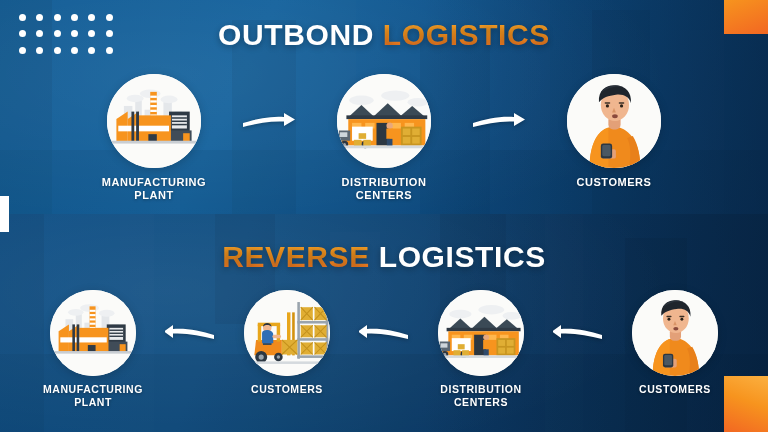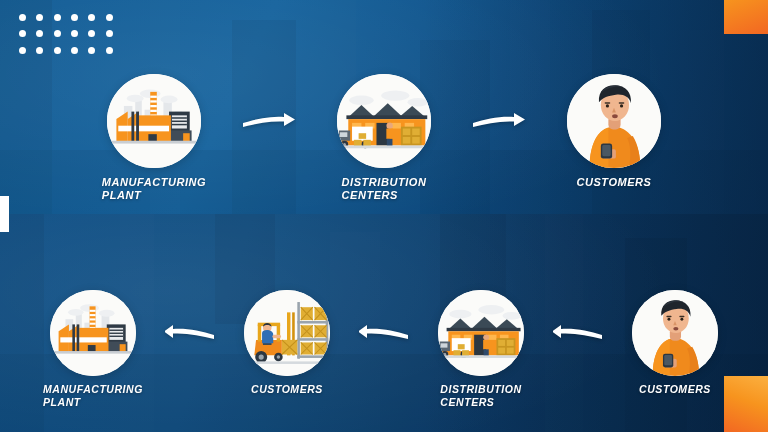--- a/index.html
+++ b/index.html
@@ -55,23 +55,23 @@
 
   .node { display:flex; flex-direction:column; align-items:center; }
   #flow-outbound .node { width:152px; }
   #flow-reverse  .node { width:132px; }
 
   .bubble { position:relative; border-radius:50%; background:#fbfbf9; overflow:hidden;
       box-shadow:0 2px 10px rgba(0,0,0,.18); }
   #flow-outbound .bubble { width:94px; height:94px; }
   #flow-reverse  .bubble { width:86px; height:86px; }
 
-  .node-label { margin-top:8px; text-align:left; color:#ffffff; font-weight:700;
+  .node-label { margin-top:8px; text-align:center; color:#ffffff; font-weight:700;
       font-size:11px; letter-spacing:.55px; line-height:1.22;
-      text-shadow:0 1px 3px rgba(0,0,0,.35);font-style:italic; }
+      text-shadow:0 1px 3px rgba(0,0,0,.35); }
   #flow-reverse .node-label { font-size:10.5px; margin-top:7px; }
 
   
   .arrow { flex:0 0 auto; display:flex; align-items:center; justify-content:center; }
   #flow-outbound .arrow { width:78px; height:94px; }
   #flow-reverse  .arrow { width:62px; height:86px; }
   .arrow svg { display:block; filter:drop-shadow(0 1px 2px rgba(0,0,0,.3)); }
 
   
   .bubble svg.art { position:absolute; left:0; top:0; width:100%; height:100%; }
@@ -127,21 +127,23 @@
       <i></i>
     <i></i>
       <i></i>
     <i></i>
       <i></i>
   </div>
   <div id="accent-tr"></div>
   <div id="accent-br"></div>
   <div id="accent-bl"></div>
 
-
+  <div class="title" id="title-outbound"><span class="t-white">OUTBOND</span><span>&nbsp;</span><span class="t-orange">LOGISTICS</span></div>
+
+  <div class="title" id="title-reverse"><span class="t-orange">REVERSE</span><span>&nbsp;</span><span class="t-white">LOGISTICS</span></div>
 
   <div class="flow" id="flow-outbound">
 
     <div class="node">
       <div class="bubble">
         <svg class="art" viewBox="0 0 100 100" preserveAspectRatio="xMidYMid slice">
           <rect x="0" y="0" width="100" height="100" fill="#fbfbf9"></rect>
           <g fill="#e4e7ea">
             <rect x="18" y="34" width="9" height="38"></rect>
               <rect x="30" y="28" width="7" height="44"></rect>

